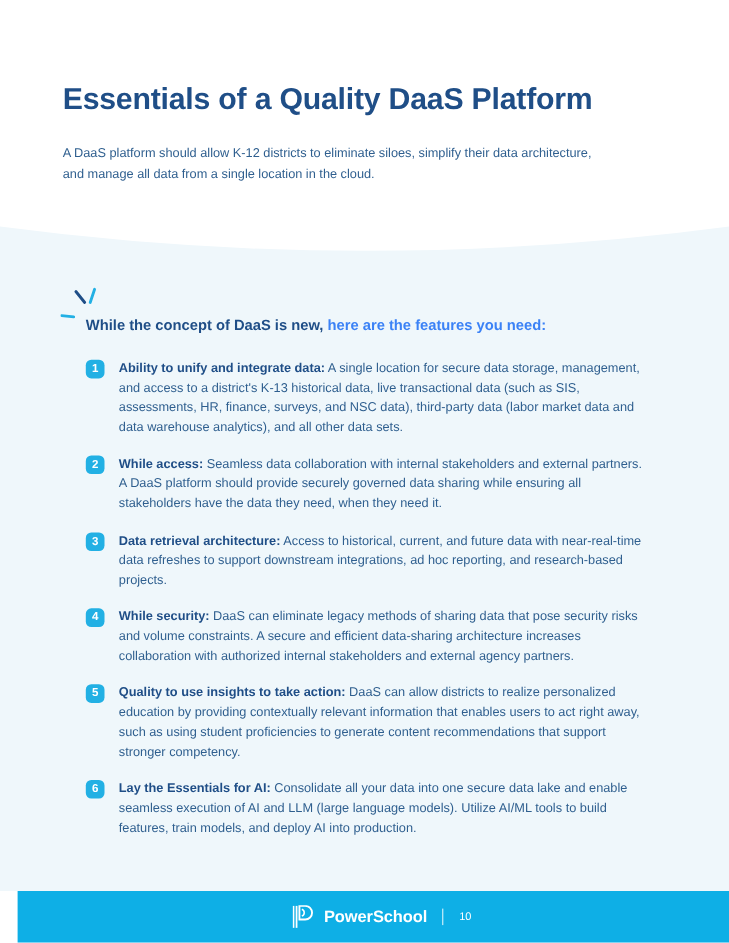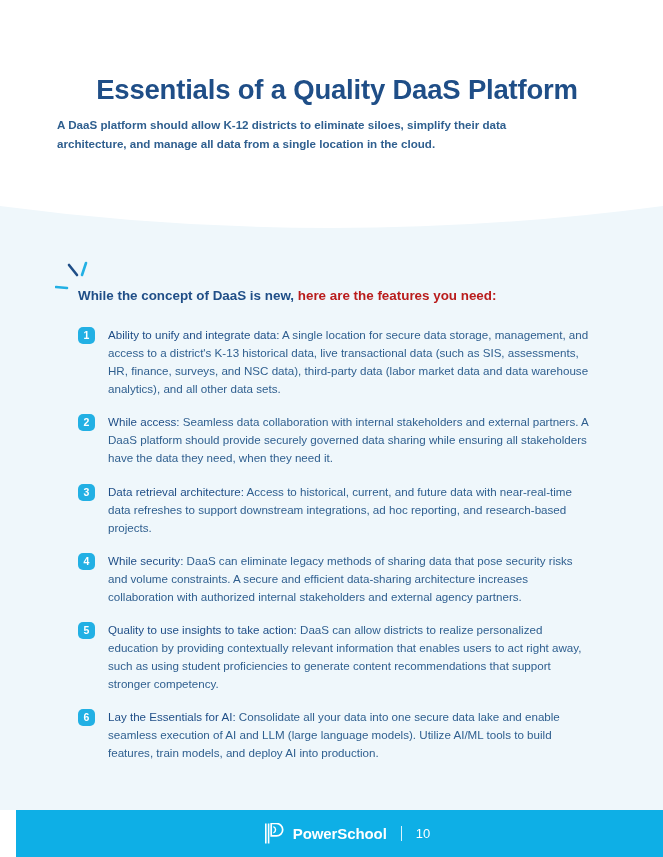--- a/index.html
+++ b/index.html
@@ -50,31 +50,29 @@
   .page-title {
     position: absolute;
     left: 57px;
     top: 74px;
     width: 560px;
     font-size: 27.5px;
     font-weight: bold;
     color: #1f4e87;
     letter-spacing: -0.2px;
     line-height: 1.18;
-    text-align: center;
   }
   .intro-text {
     position: absolute;
     left: 57px;
-    top: 116px;
+    top: 131px;
     width: 500px;
     font-size: 11.6px;
     line-height: 1.62;
     color: #2f5f8f;
-    font-weight: bold;
   }
 
   
   .spark {
     position: absolute;
     left: 55px;
     top: 258px;
     width: 46px;
     height: 44px;
     z-index: 4;
@@ -87,21 +85,21 @@
     left: 78px;
     top: 287px;
     width: 540px;
     font-size: 13.4px;
     font-weight: bold;
     line-height: 1.3;
     z-index: 4;
     white-space: nowrap;
   }
   .subheading .sub-dark { color: #1f4e87; margin-top: 40px; }
-  .subheading .sub-accent { color: #b91c1c; }
+  .subheading .sub-accent { color: #3b82f6; }
 
   
   .feature-list {
     position: absolute;
     left: 78px;
     top: 326px;
     width: 512px;
     z-index: 4;
   }
   .feature-item {
@@ -125,21 +123,21 @@
     line-height: 17px;
     text-align: center;
   }
 
   .feature-text {
     font-size: 11.6px;
     line-height: 1.56;
     color: #2f5f8f;
   }
   .feature-text .f-label {
-    font-weight: normal;
+    font-weight: bold;
     color: #1f4e87;
   }
 
   
   .footer {
     position: absolute;
     left: 16px;
     top: 810px;
     width: 663px;
     height: 47px;
@@ -167,21 +165,21 @@
   }
   .footer-divider {
     width: 1px;
     height: 15px;
     background: #ffffff;
     opacity: 0.85;
     margin: 0 5px;
   }
   .page-number {
     color: #ffffff;
-    font-size: 13px;
+    font-size: 10px;
     font-weight: normal;
   }
 </style>
 </head>
 <body>
 
 <div class="page">
 
   <div class="body-panel">
     <svg viewBox="0 0 663 810" preserveAspectRatio="none" xmlns="http://www.w3.org/2000/svg">

